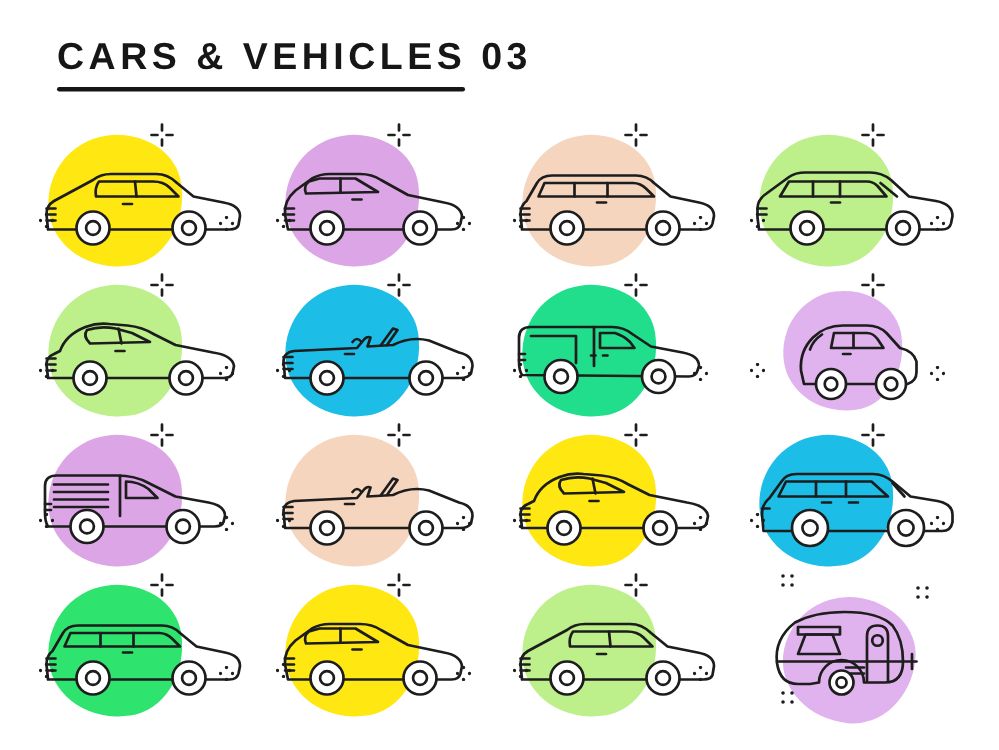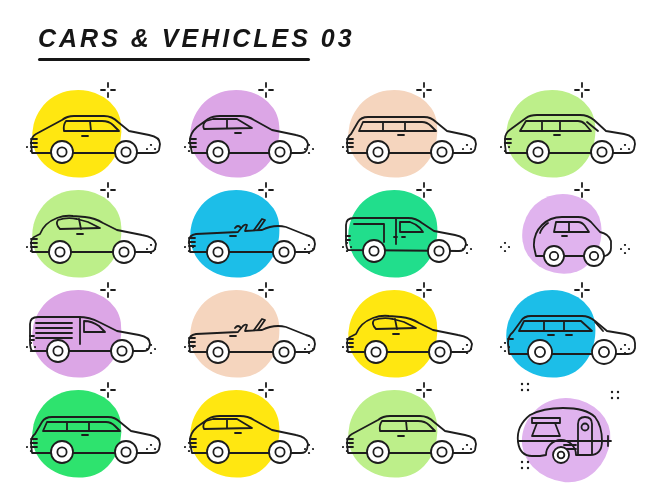--- a/index.html
+++ b/index.html
@@ -1,18 +1,18 @@
 <!DOCTYPE html>
 <html><head>
 <meta charset="utf-8">
 <style>
   html,body{margin:0;padding:0;}
   body{width:666px;height:500px;background:#ffffff;overflow:hidden;
        font-family:"Liberation Sans",sans-serif;}
-  .page{position:relative;width:666px;height:500px;font-style:italic;}
+  .page{position:relative;width:666px;height:500px;}
   header{position:absolute;left:38px;top:24px;}
   h1{margin:0;font-size:25px;font-weight:700;letter-spacing:3px;color:#161616;}
   .rule{width:272px;height:3px;background:#161616;margin-top:5px;border-radius:2px;}
   .grid{position:absolute;left:18px;top:82px;display:grid;
         grid-template-columns:repeat(4,158px);grid-template-rows:repeat(4,100px);}
   .cell{position:relative;width:158px;height:100px;}
   .blob{position:absolute;left:14px;top:8px;width:90px;height:88px;
         border-radius:50% 50% 46% 54% / 52% 44% 56% 48%;
         transform:rotate(-8deg);}
   .cell--microcar .blob{left:30px;top:12px;width:80px;height:80px;}

